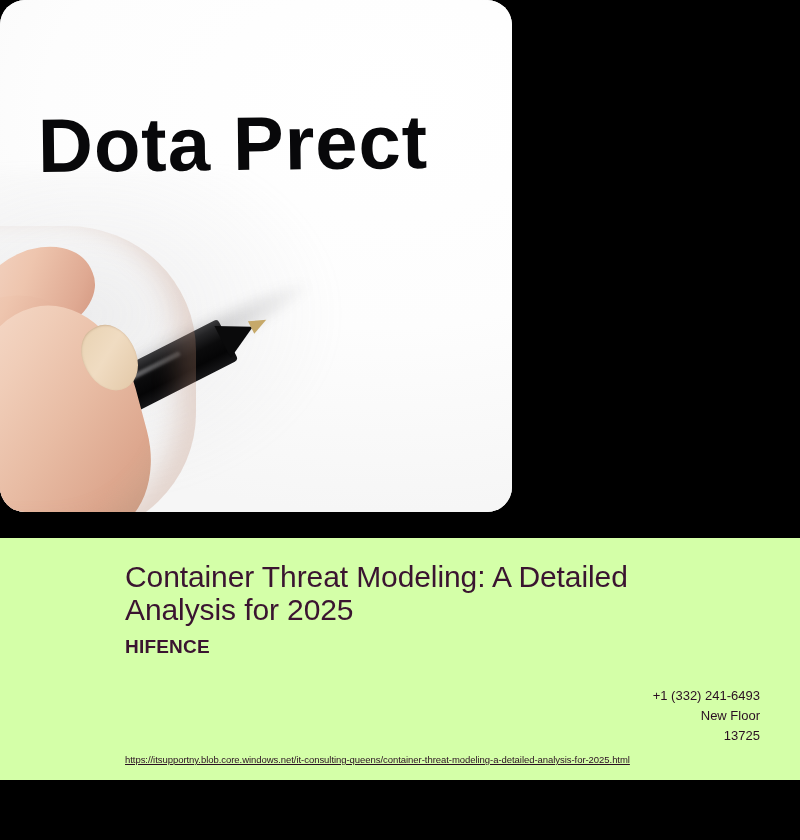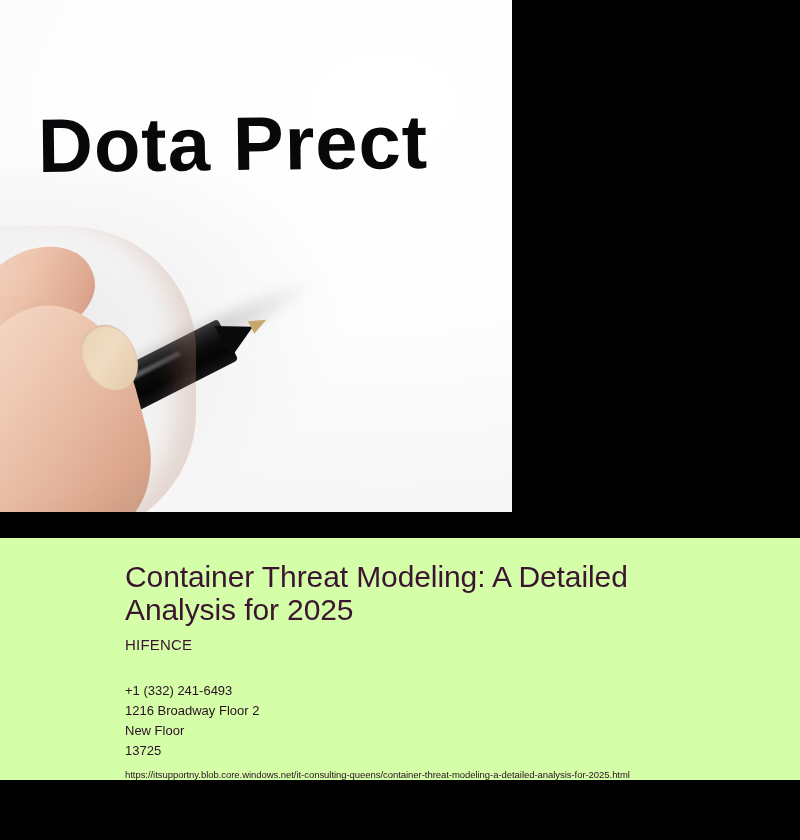--- a/index.html
+++ b/index.html
@@ -28,20 +28,21 @@
 
   
   .photo {
     position: absolute;
     left: 0;
     top: 0;
     width: 512px;
     height: 512px;
     background: #ffffff;
     overflow: hidden;
+    border-radius: 25px;
   }
   .photo-paper {
     position: absolute;
     inset: 0;
     background:
       radial-gradient(ellipse 120% 80% at 75% 20%, #ffffff 0%, #fdfdfd 55%, #f6f6f6 100%);
   }
   
   .paper-shade {
     position: absolute;
@@ -204,40 +205,42 @@
     margin: 0;
     font-size: 30px;
     font-weight: normal;
     line-height: 1.10;
     color: #3a1430;
     letter-spacing: -0.1px;
     max-width: 570px;
   }
   .brand {
     margin: 10px 0 0 0;
-    font-size: 15px;
-    font-weight: normal;
+    font-size: 19px;
+    font-weight: bold;
     color: #3a1430;
     letter-spacing: 0.2px;
   }
   .contact {
     margin-top: 28px;
+    text-align: right;
   }
   .contact-line {
     font-size: 13px;
     line-height: 20px;
     color: #2a0f22;
   }
   .url {
     margin-top: 7px;
     font-size: 9.5px;
     line-height: 13px;
     color: #2a0f22;
     letter-spacing: -0.05px;
     word-break: break-all;
+    text-decoration: underline;
   }
 </style>
 </head>
 <body>
 
 <div class="hero">
 
   <div class="photo">
     <div class="photo-paper"></div>
     <div class="paper-shade"></div>
@@ -268,21 +271,20 @@
 
 <div class="info">
   <div class="info-inner">
 
     <h1 class="title">Container Threat Modeling: A Detailed Analysis for 2025</h1>
 
     <div class="brand">HIFENCE</div>
 
     <div class="contact">
       <div class="contact-line">+1 (332) 241-6493</div>
-      <div class="contact-line">1216 Broadway Floor 2</div>
       <div class="contact-line">New Floor</div>
       <div class="contact-line">13725</div>
     </div>
 
     <div class="url">https://itsupportny.blob.core.windows.net/it-consulting-queens/container-threat-modeling-a-detailed-analysis-for-2025.html</div>
 
   </div>
 </div>
 
 </body></html>

